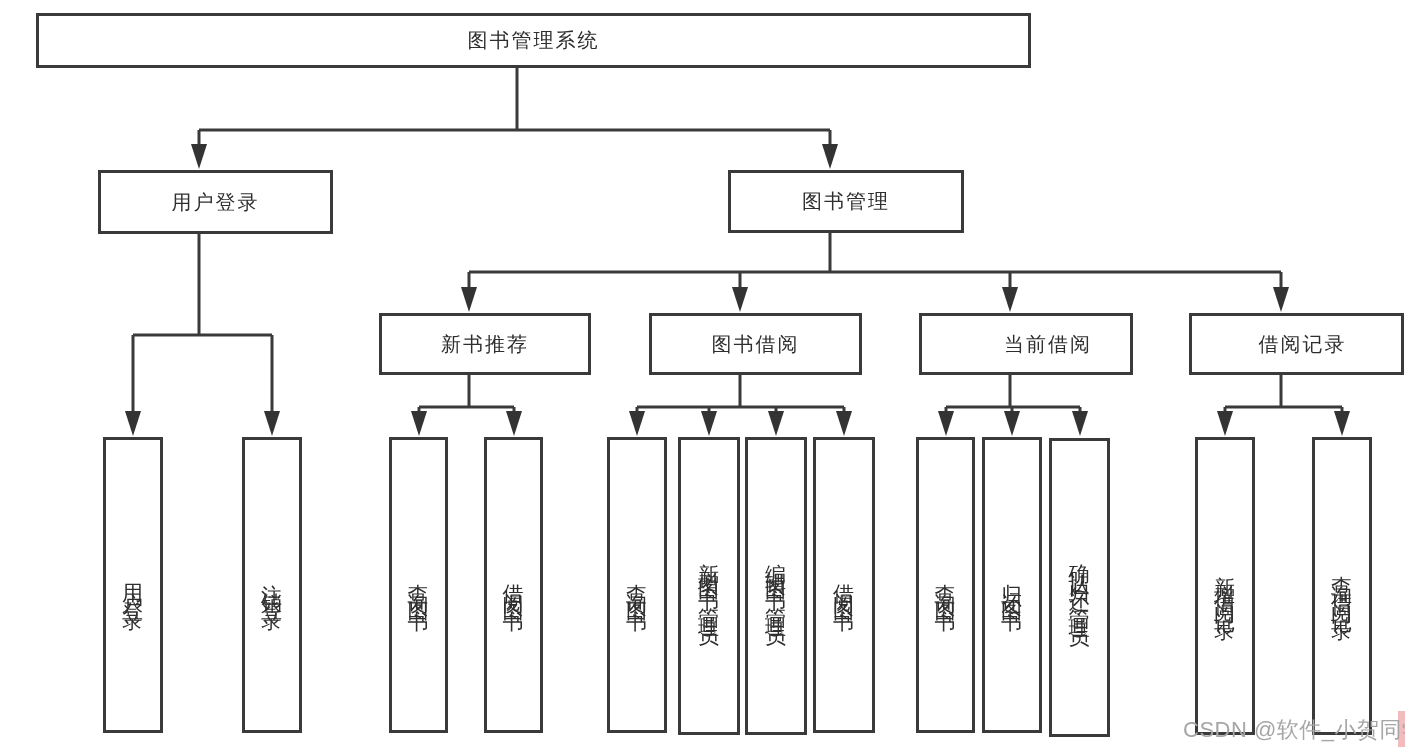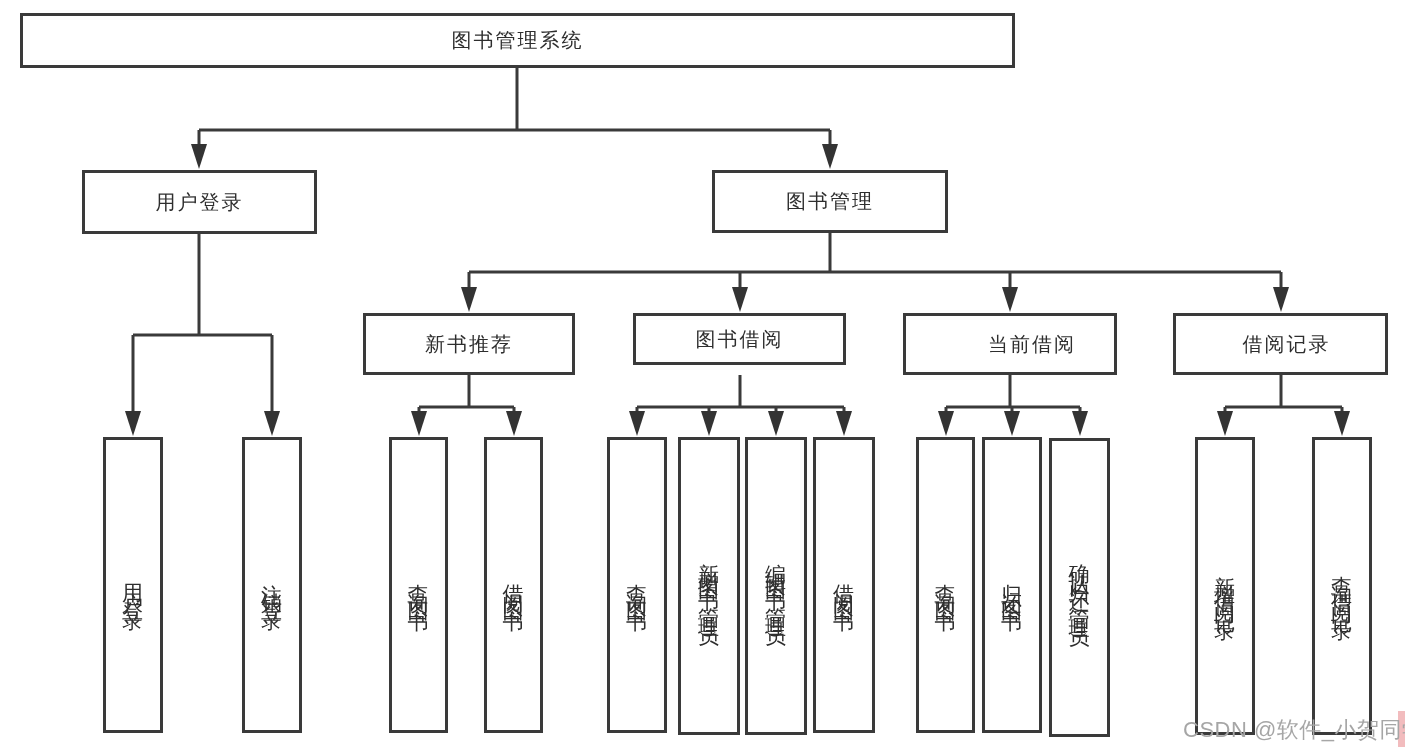--- a/index.html
+++ b/index.html
@@ -30,20 +30,21 @@
     color: #2e2e2e;
     display: flex;
     align-items: center;
     justify-content: center;
     text-align: center;
   }
   .node.h {
     font-size: 20px;
     letter-spacing: 2px;
     white-space: nowrap;
+    margin-left: 16px;
   }
   .node.v {
     writing-mode: vertical-rl;
     text-orientation: upright;
     font-size: 21px;
     letter-spacing: 9px;
     line-height: 1;
     padding: 6px 0;
   }
   .watermark {
@@ -100,21 +101,21 @@
       <polygon points="1334,411 1350,411 1342,436"></polygon>
     </g>
   </svg>
 
   <div class="node h" style="left:20px; top:13px; width:995px; height:55px;">图书管理系统</div>
 
   <div class="node h" style="left:82px; top:170px; width:235px; height:64px;">用户登录</div>
   <div class="node h" style="left:363px; top:313px; width:212px; height:62px;">新书推荐</div>
 
   <div class="node h" style="left:712px; top:170px; width:236px; height:63px;">图书管理</div>
-  <div class="node h" style="left:633px; top:313px; width:213px; height:52px;">图书借阅</div>
+  <div class="node h" style="left:633px; top:313px; width:213px; height:62px;">图书借阅</div>
   <div class="node h" style="left:903px; top:313px; width:214px; height:62px;padding-left:44px;">当前借阅</div>
   <div class="node h" style="left:1173px; top:313px; width:215px; height:62px;padding-left:12px;">借阅记录</div>
 
   <div class="node v" style="left:103px; top:437px; width:60px; height:296px;">用户登录</div>
   <div class="node v" style="left:242px; top:437px; width:60px; height:296px;">注销登录</div>
 
   <div class="node v" style="left:389px; top:437px; width:59px; height:296px;">查询图书</div>
   <div class="node v" style="left:484px; top:437px; width:59px; height:296px;">借阅图书</div>
 
   <div class="node v" style="left:607px; top:437px; width:60px; height:296px;">查询图书</div>

